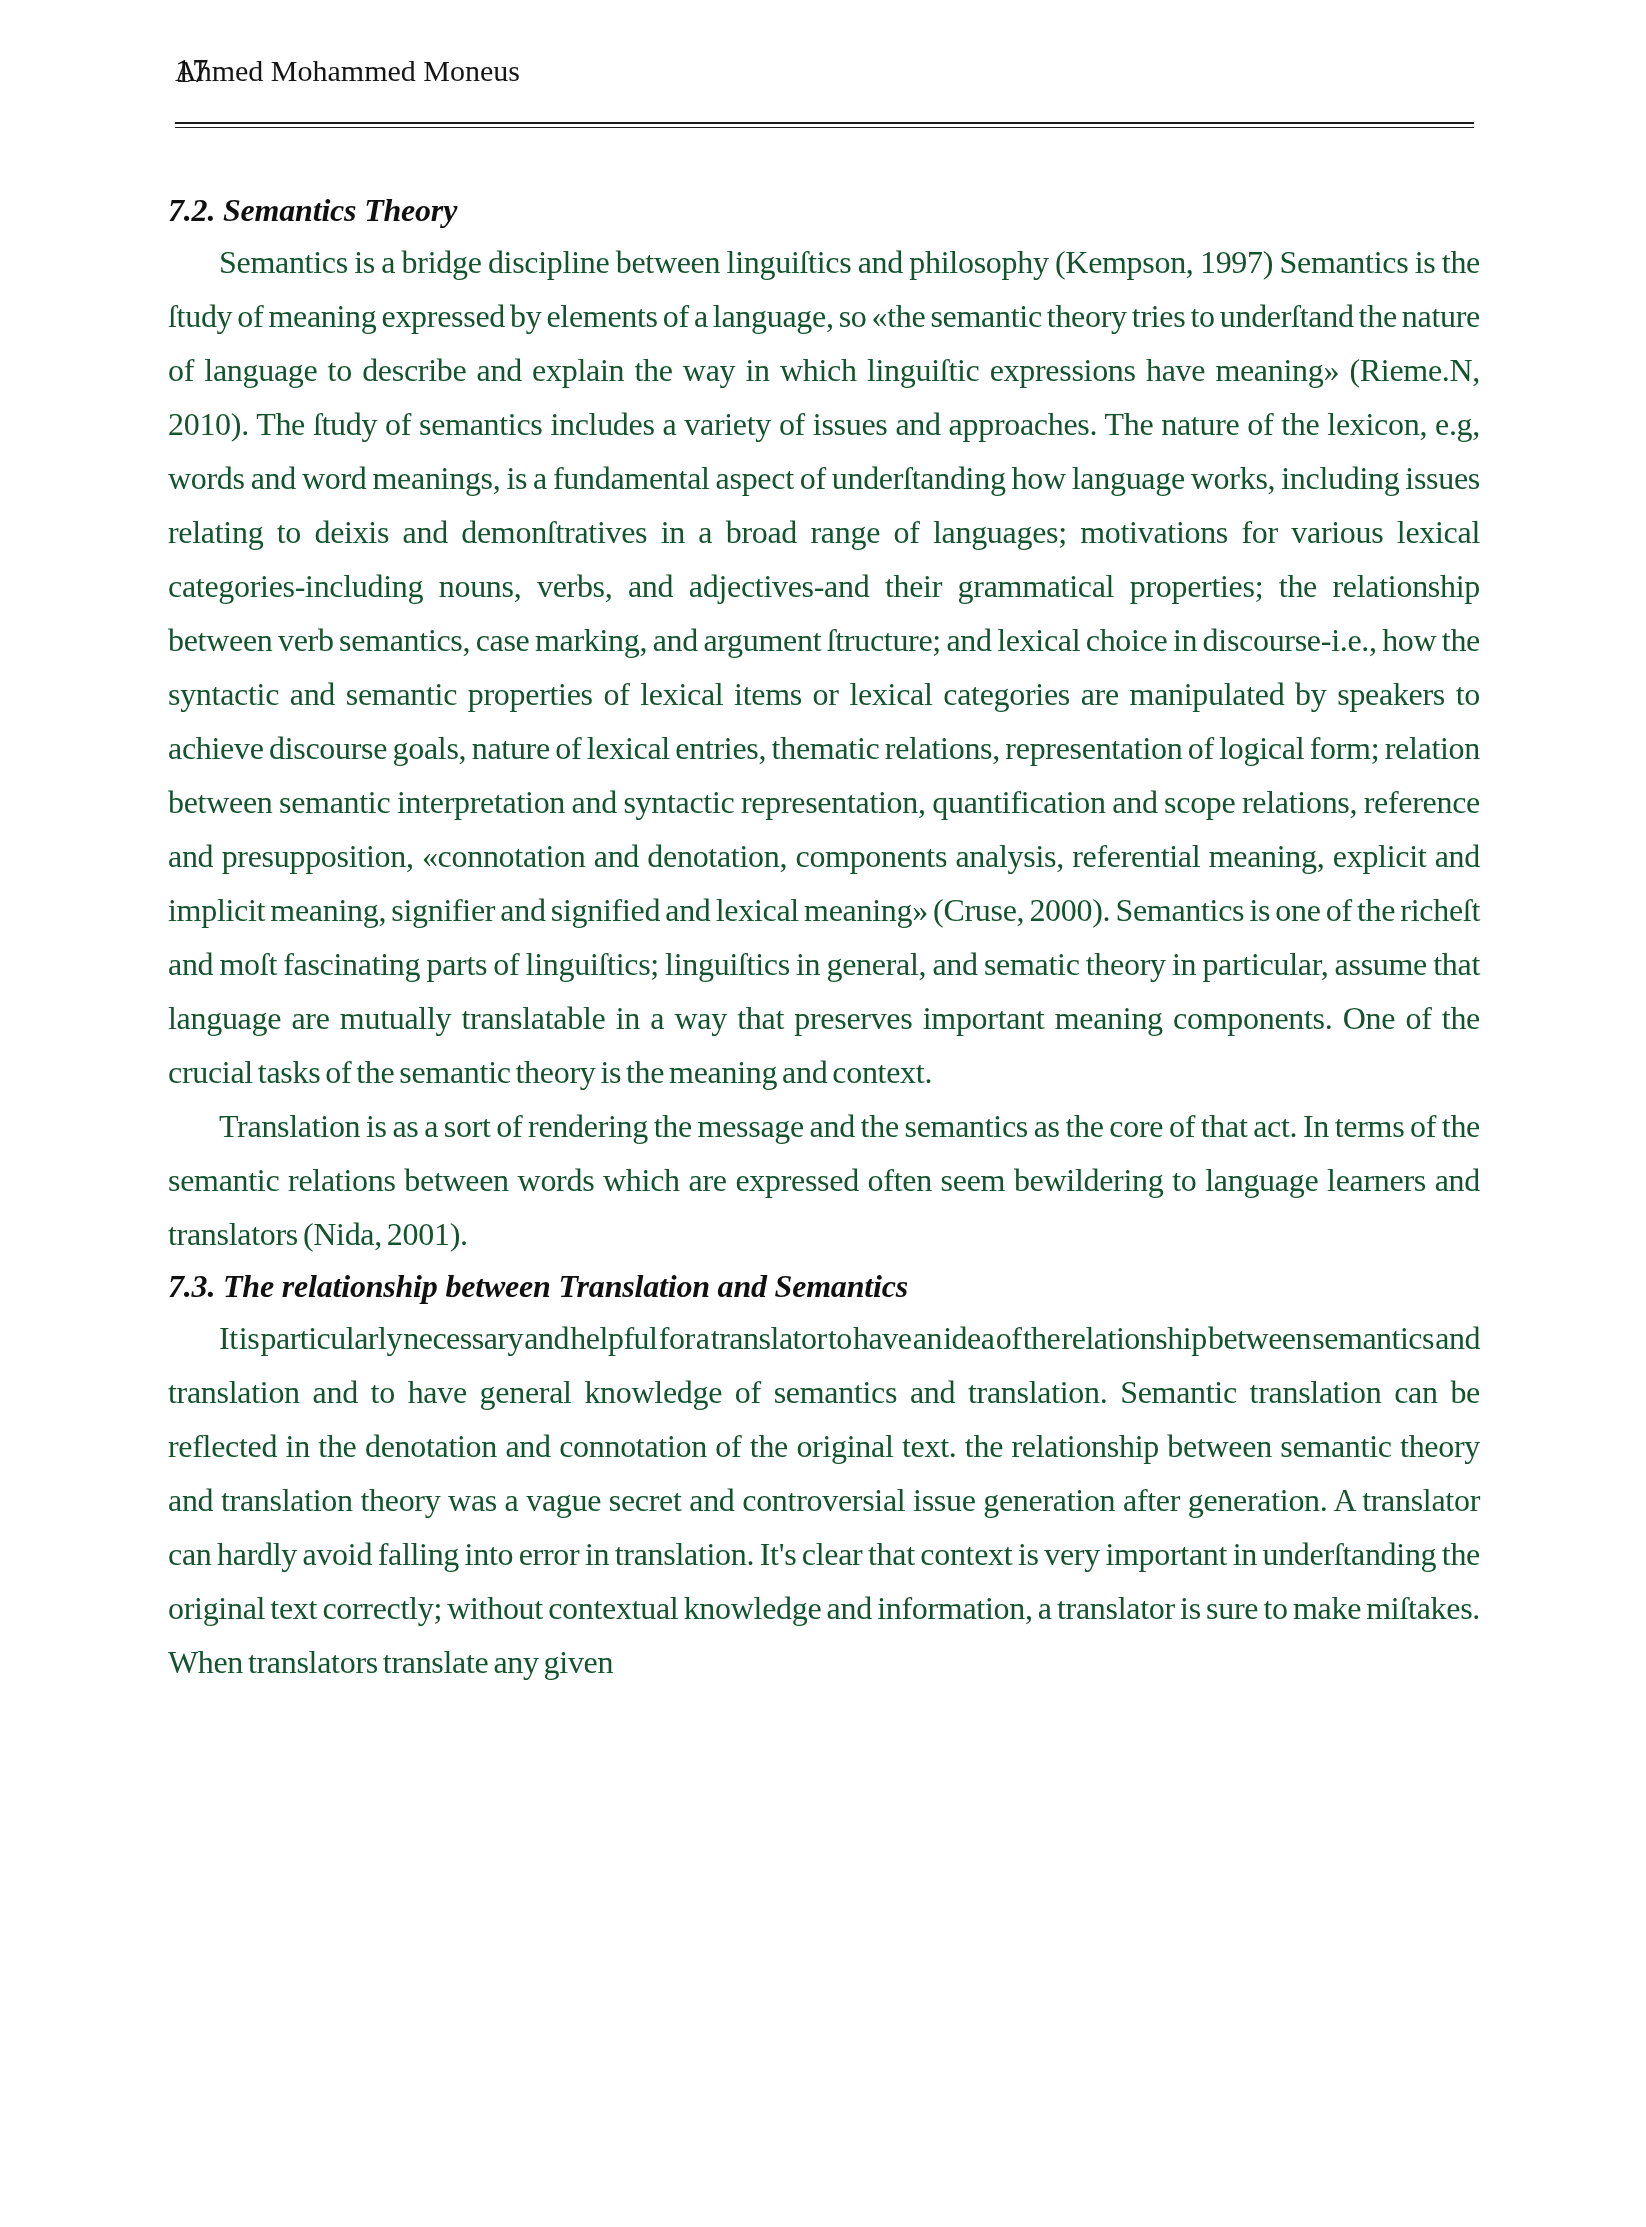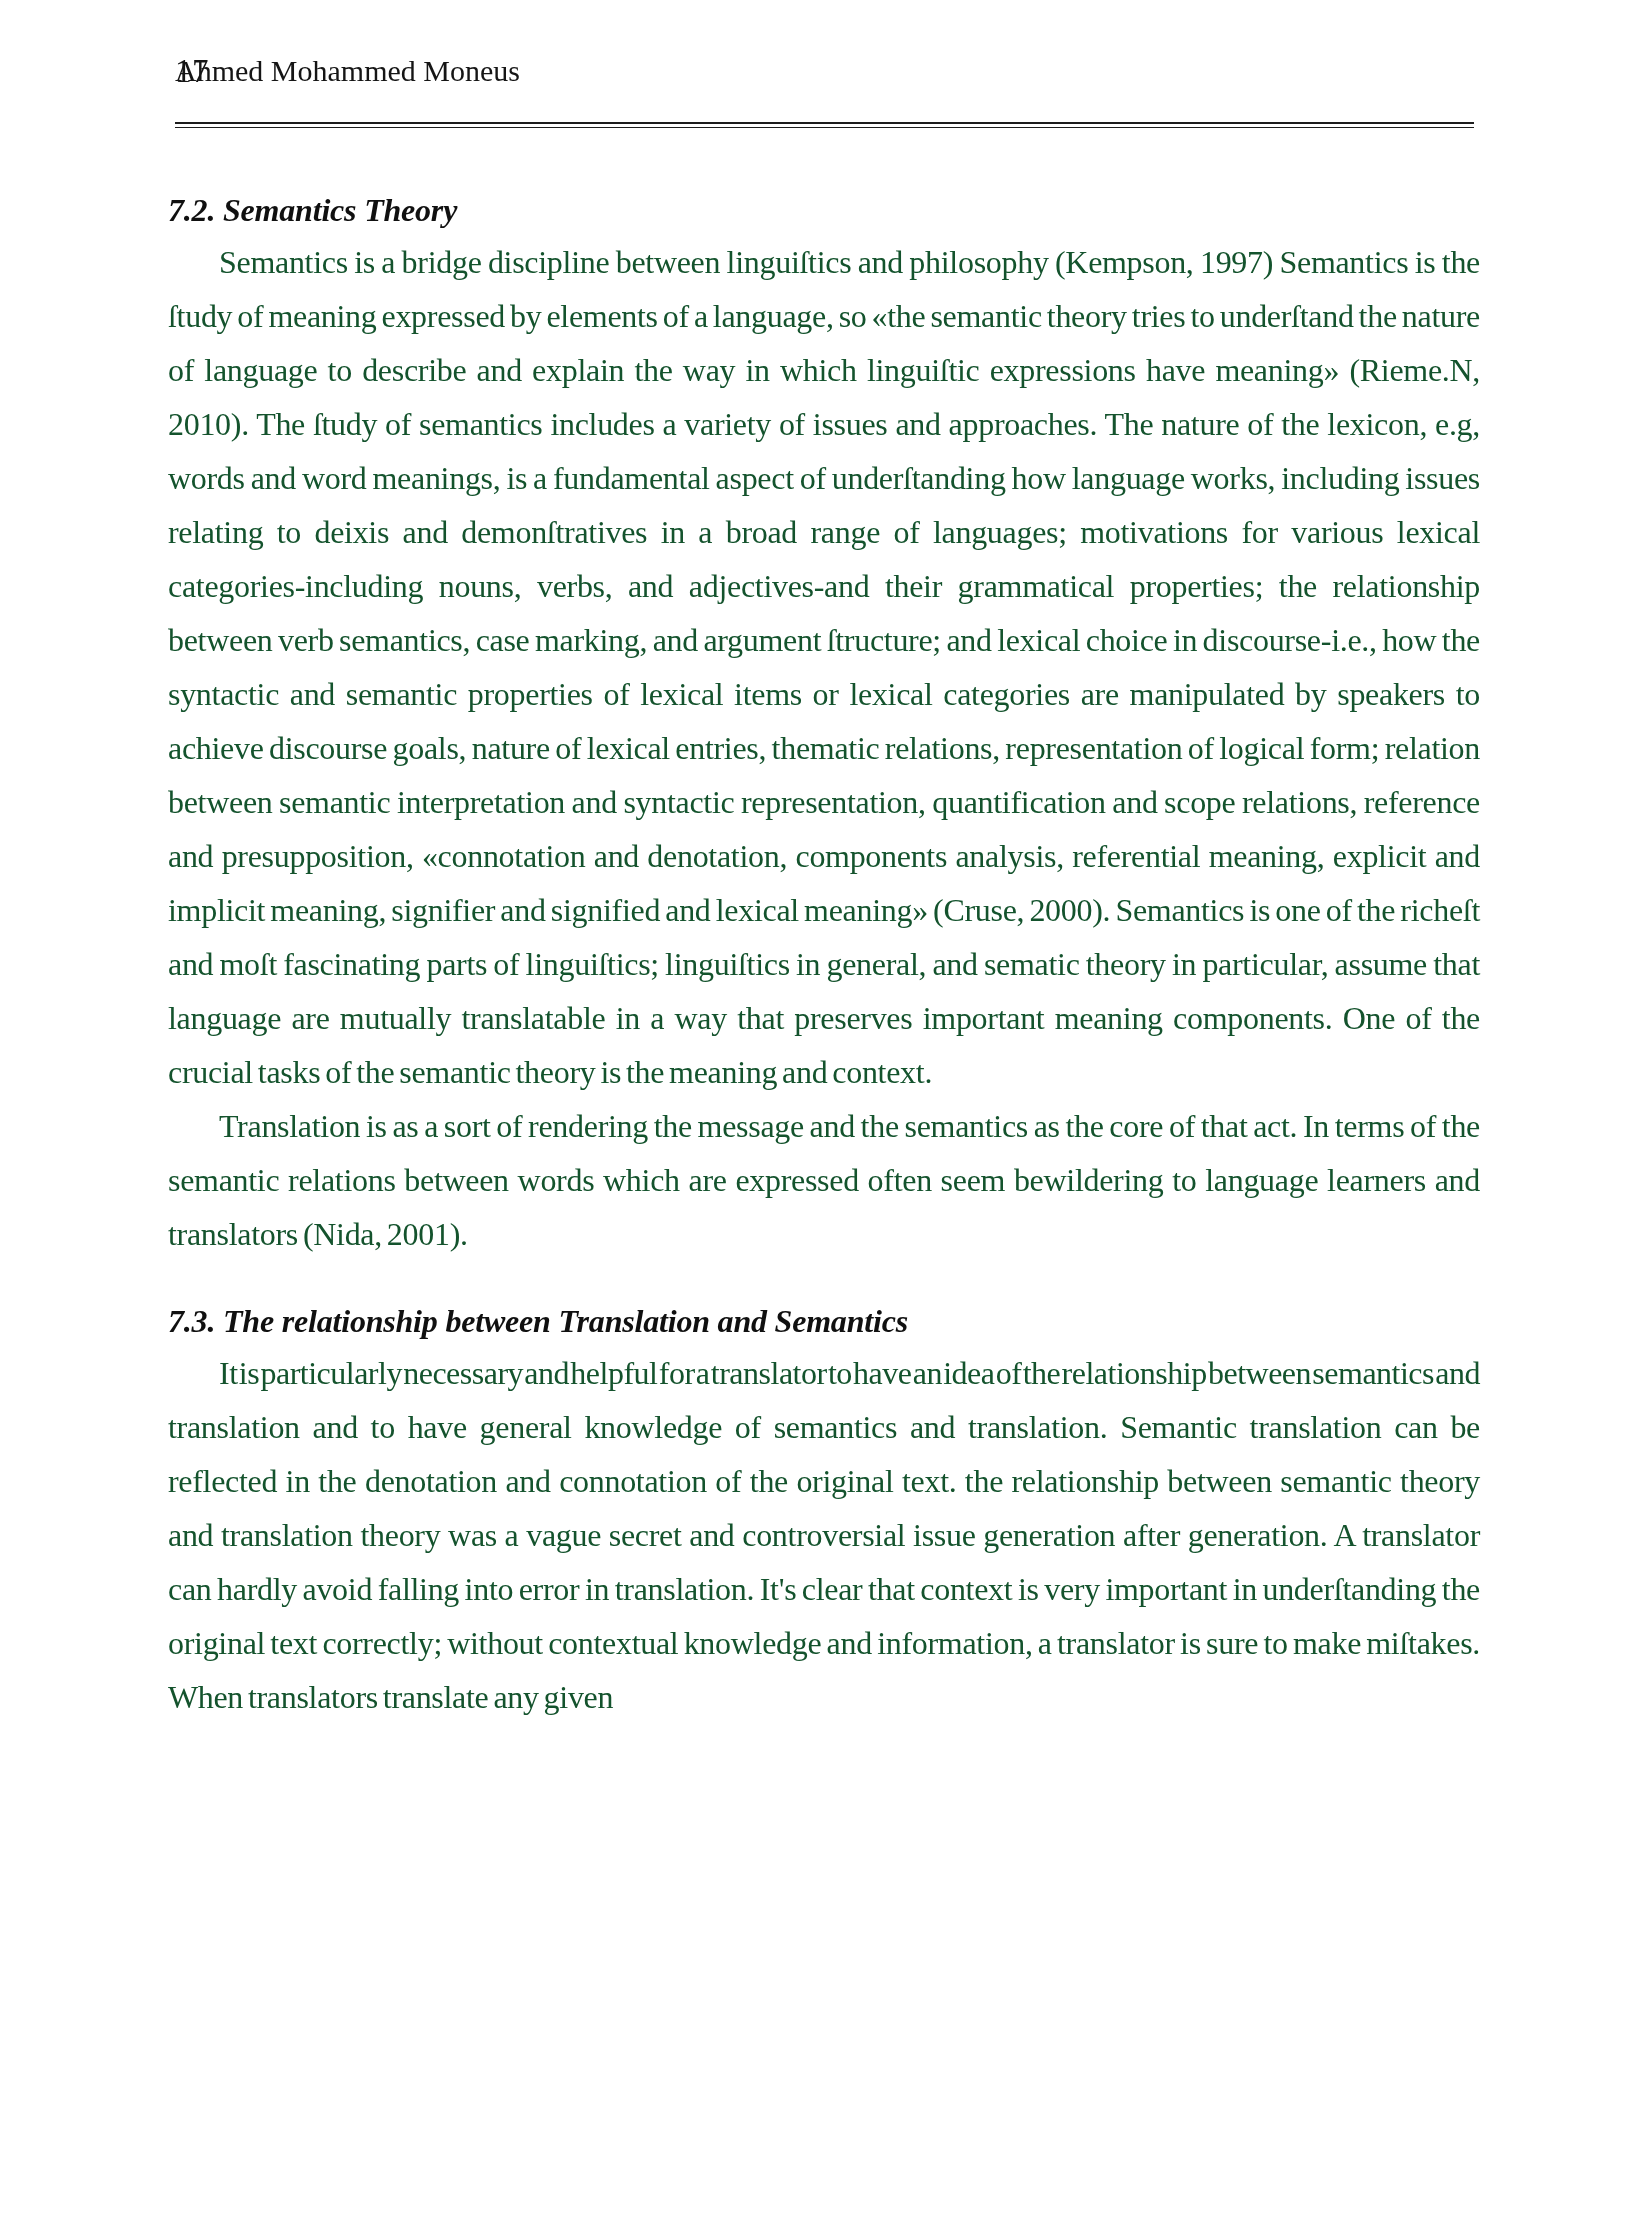--- a/index.html
+++ b/index.html
@@ -86,21 +86,20 @@
   h2.section-heading {
     margin: 0;
     font-size: 32px;
     line-height: 50px;
     font-weight: bold;
     font-style: italic;
     letter-spacing: -0.2px;
     color: #101010;
   }
   h2.section-heading.sec-73 {
-    margin-top: 35px;
   }
 
   p.body {
     margin: 0;
     font-size: 32px;
     line-height: 54px;
     text-align: justify;
     text-justify: inter-word;
     color: #14532d;
     hyphens: none;

